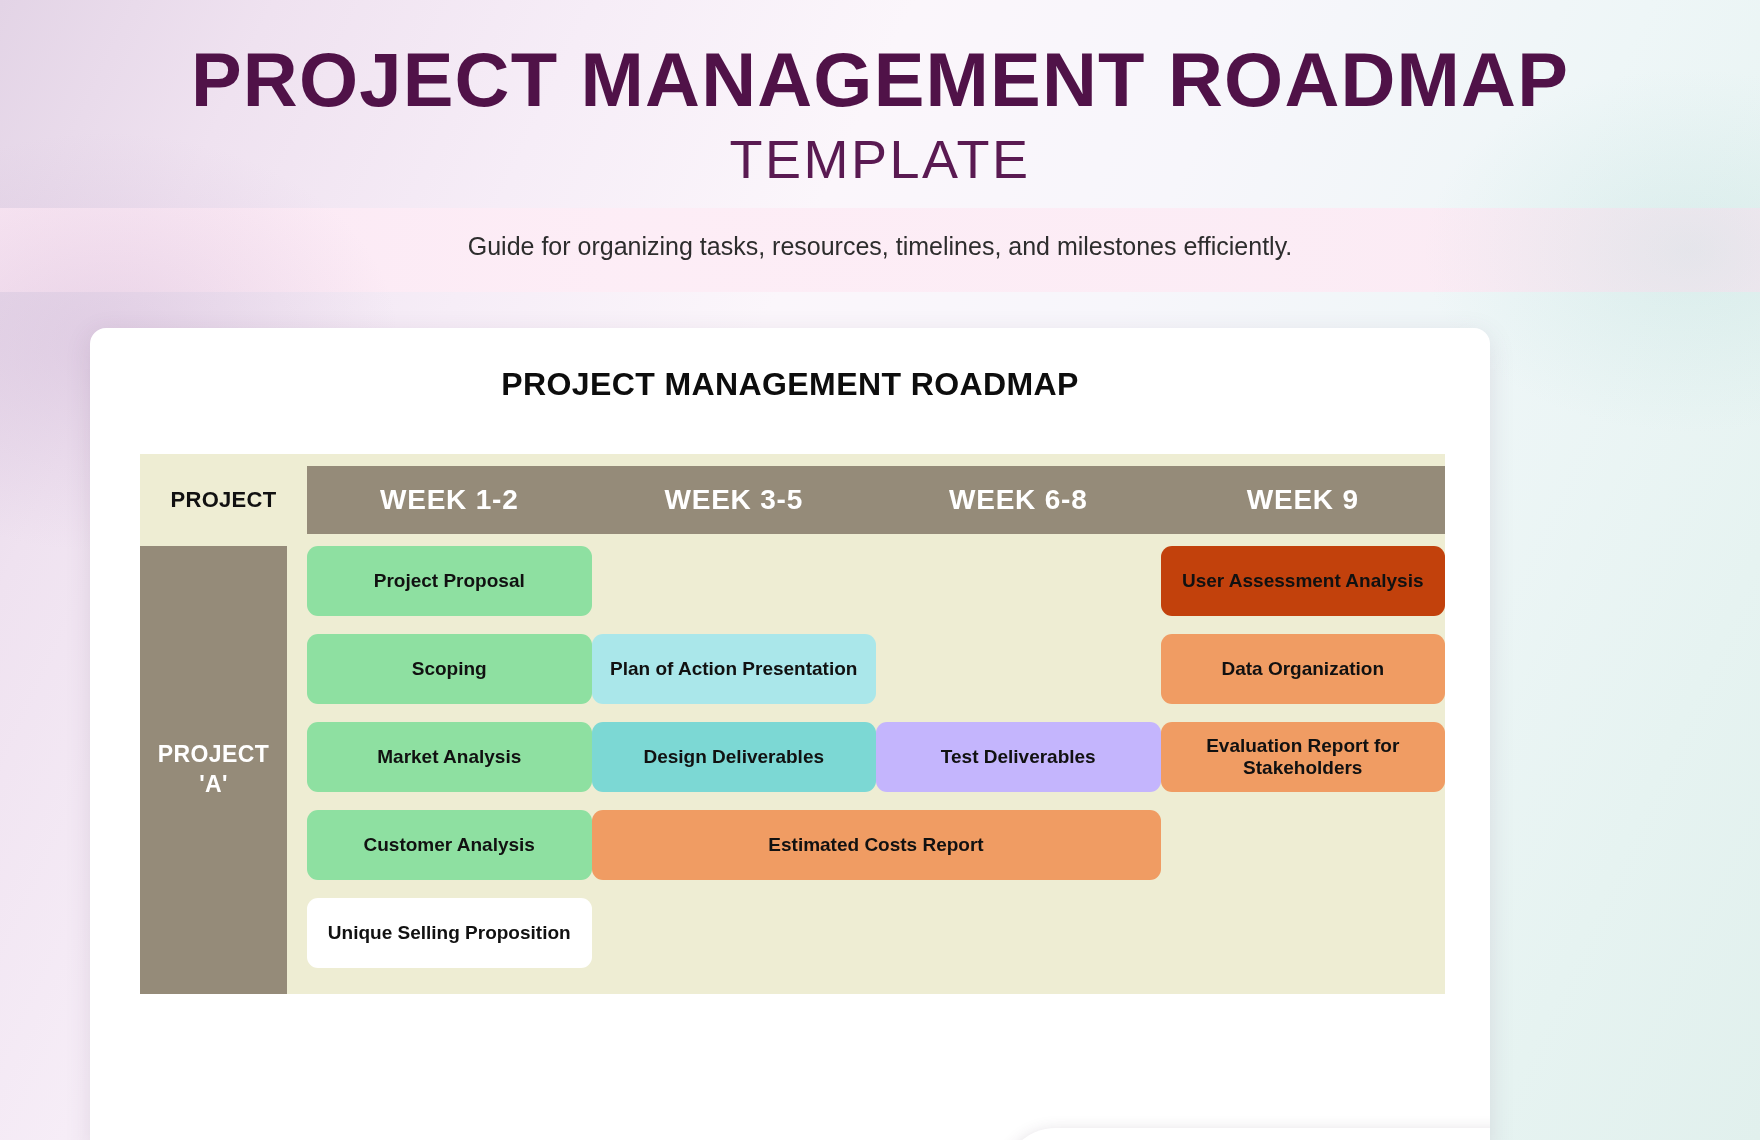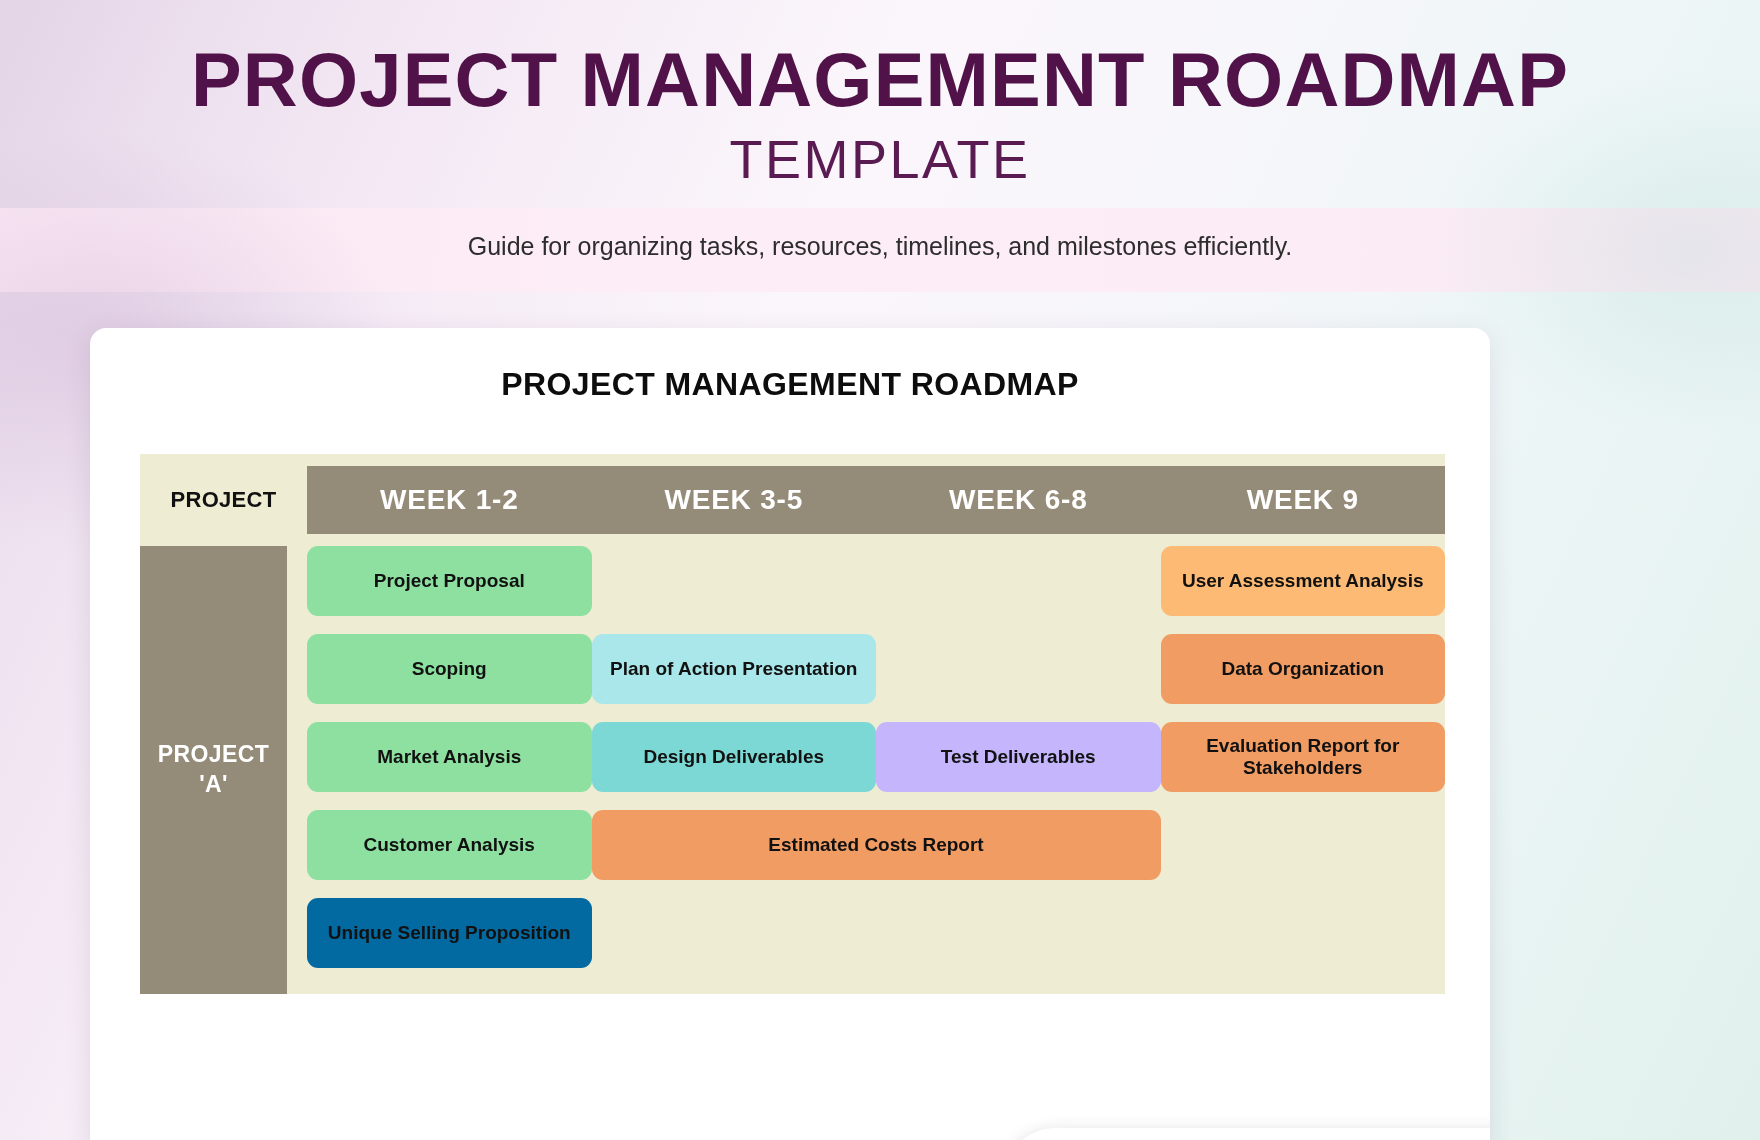--- a/index.html
+++ b/index.html
@@ -254,39 +254,39 @@
       <div class="rm-body">
         <div class="rm-project-col">
           <span>
             <span>PROJECT</span><br>
             <span>'A'</span>
           </span>
         </div>
         <div class="rm-grid-wrap" id="rm-grid">
             <div class="rm-row">
               <div class="rm-bar" style="left: 0%; width: 25%; background: rgb(142, 224, 161);">Project Proposal</div>
-              <div class="rm-bar" style="left: 75%; width: 25%; background: #fdba74;">User Assessment Analysis</div>
+              <div class="rm-bar" style="left: 75%; width: 25%; background: #c2410c;">User Assessment Analysis</div>
             </div>
             <div class="rm-row">
               <div class="rm-bar" style="left: 0%; width: 25%; background: rgb(142, 224, 161);">Scoping</div>
               <div class="rm-bar" style="left: 25%; width: 25%; background: rgb(170, 231, 234);">Plan of Action Presentation</div>
               <div class="rm-bar" style="left: 75%; width: 25%; background: rgb(240, 156, 99);">Data Organization</div>
             </div>
             <div class="rm-row">
               <div class="rm-bar" style="left: 0%; width: 25%; background: rgb(142, 224, 161);">Market Analysis</div>
               <div class="rm-bar" style="left: 25%; width: 25%; background: rgb(124, 216, 212);">Design Deliverables</div>
               <div class="rm-bar" style="left: 50%; width: 25%; background: #c4b5fd;">Test Deliverables</div>
               <div class="rm-bar" style="left: 75%; width: 25%; background: rgb(240, 156, 99);">Evaluation Report for Stakeholders</div>
             </div>
             <div class="rm-row">
               <div class="rm-bar" style="left: 0%; width: 25%; background: rgb(142, 224, 161);">Customer Analysis</div>
               <div class="rm-bar" style="left: 25%; width: 50%; background: rgb(240, 156, 99);">Estimated Costs Report</div>
             </div>
             <div class="rm-row">
-              <div class="rm-bar" style="left: 0%; width: 25%; background: #0369a1; text-align: right;">Unique Selling Proposition</div>
+              <div class="rm-bar" style="left: 0%; width: 25%; background: #ffffff; text-align: right;">Unique Selling Proposition</div>
             </div>
           </div>
       </div>
 
     </div>
 
     <div class="icon-strip">
 
       
 

